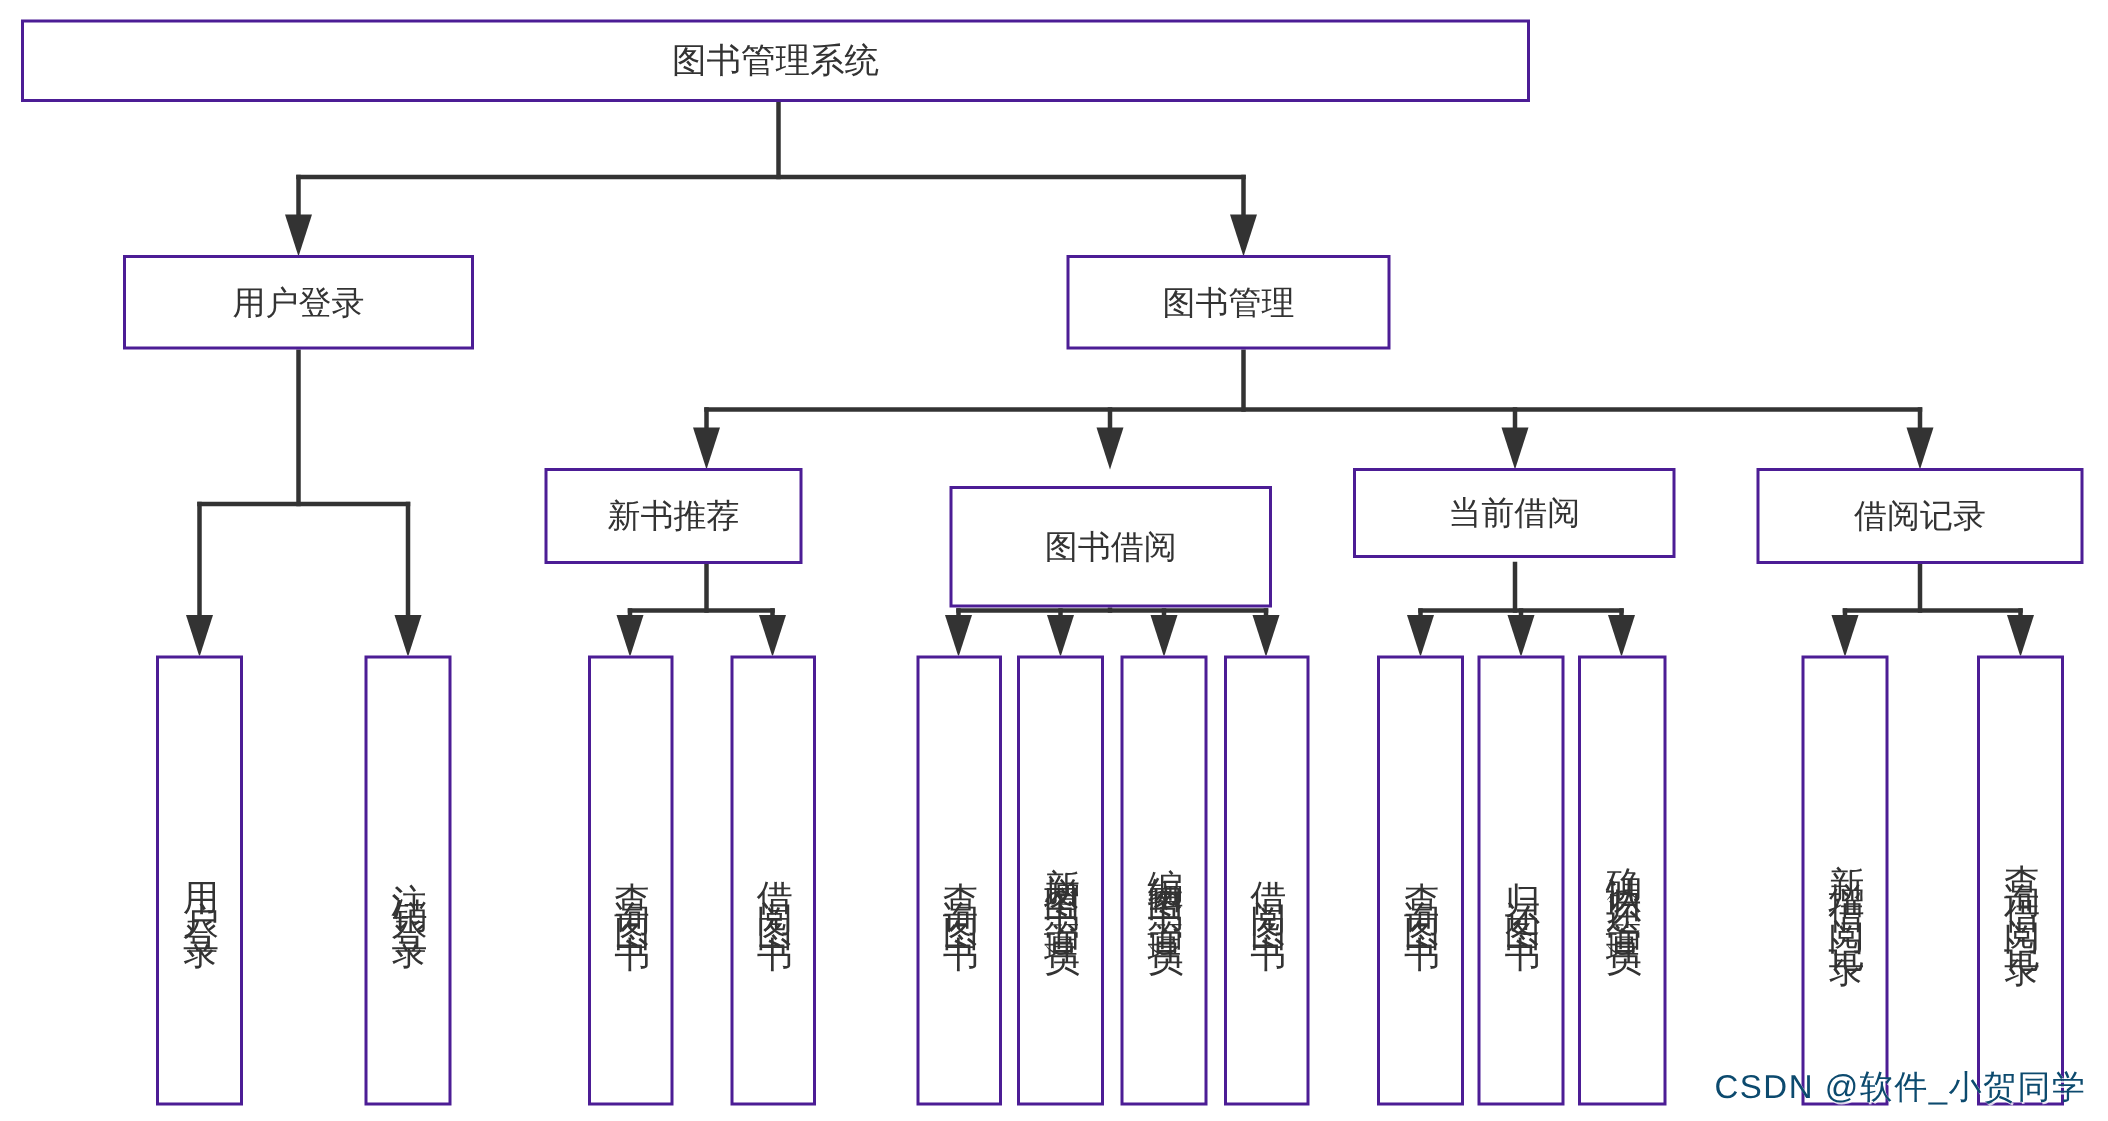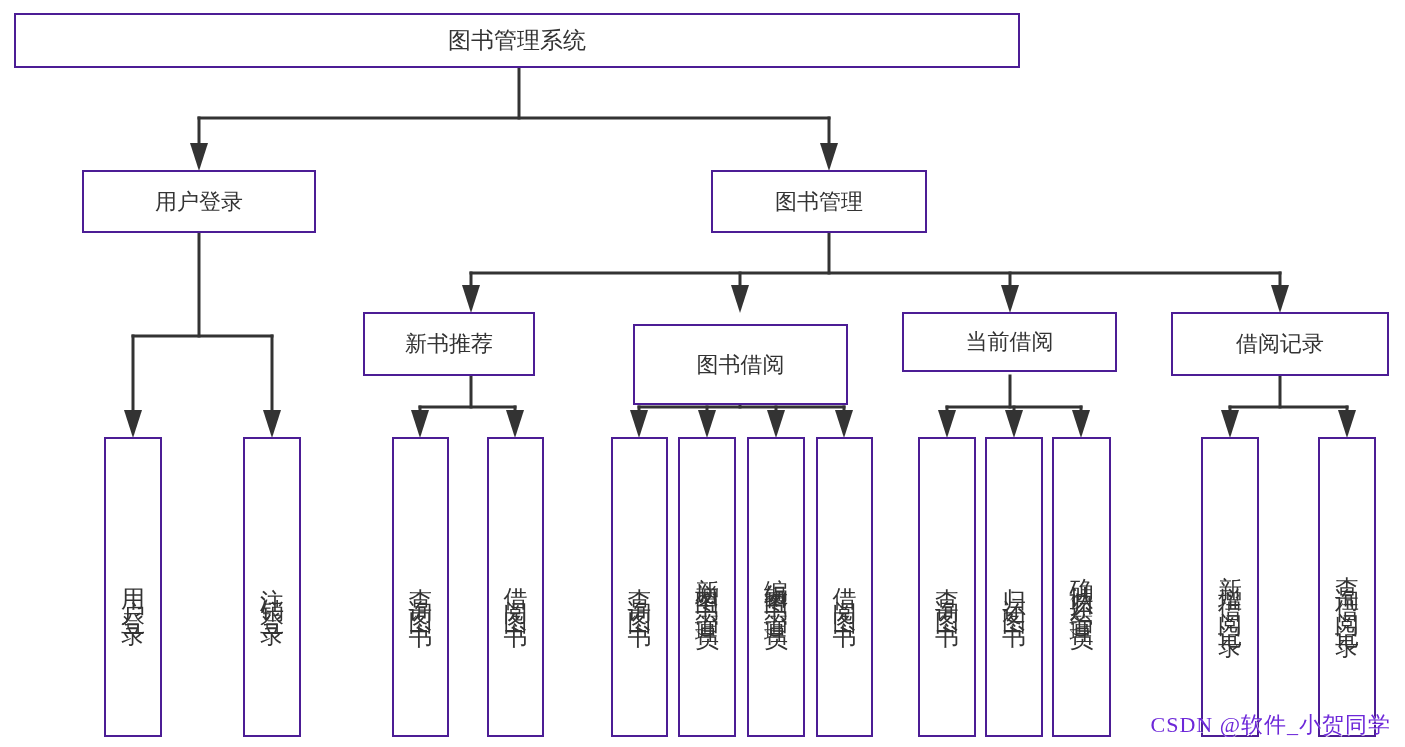--- a/index.html
+++ b/index.html
@@ -30,25 +30,24 @@
     line-height:1;
     white-space:nowrap;
   }
   .vbox.v-short span{letter-spacing:12px;margin-top:12px;}
   .vbox.v-mid span{letter-spacing:12px;margin-top:12px;}
   .vbox.v-long span{letter-spacing:7px;margin-top:7px;}
   .watermark{
     position:absolute;
     right:14px;bottom:7px;
     font-size:22px;
-    color:#6d28d9;
+    color:#0c4a6e;
     letter-spacing:1px;
     z-index:3;
     text-shadow:1px 1px 0 rgba(255,255,255,0.8);
-    font-family:Liberation Serif, serif;
   }
 </style>
 </head>
 <body>
 
 <div class="canvas">
 
   <svg id="wires" width="1405" height="747">
       <line x1="519" y1="68" x2="519" y2="118" stroke="#333333" stroke-width="3" stroke-linecap="square"></line>
       <line x1="199" y1="118" x2="829" y2="118" stroke="#333333" stroke-width="3" stroke-linecap="square"></line>

